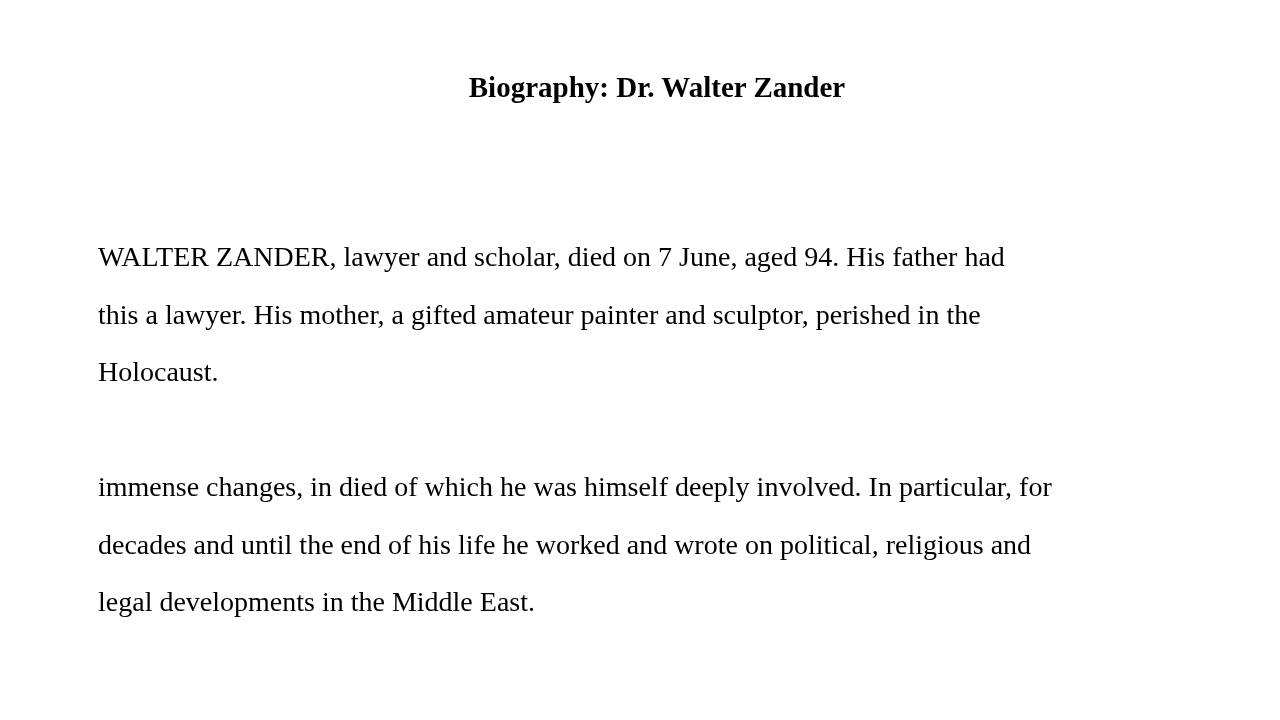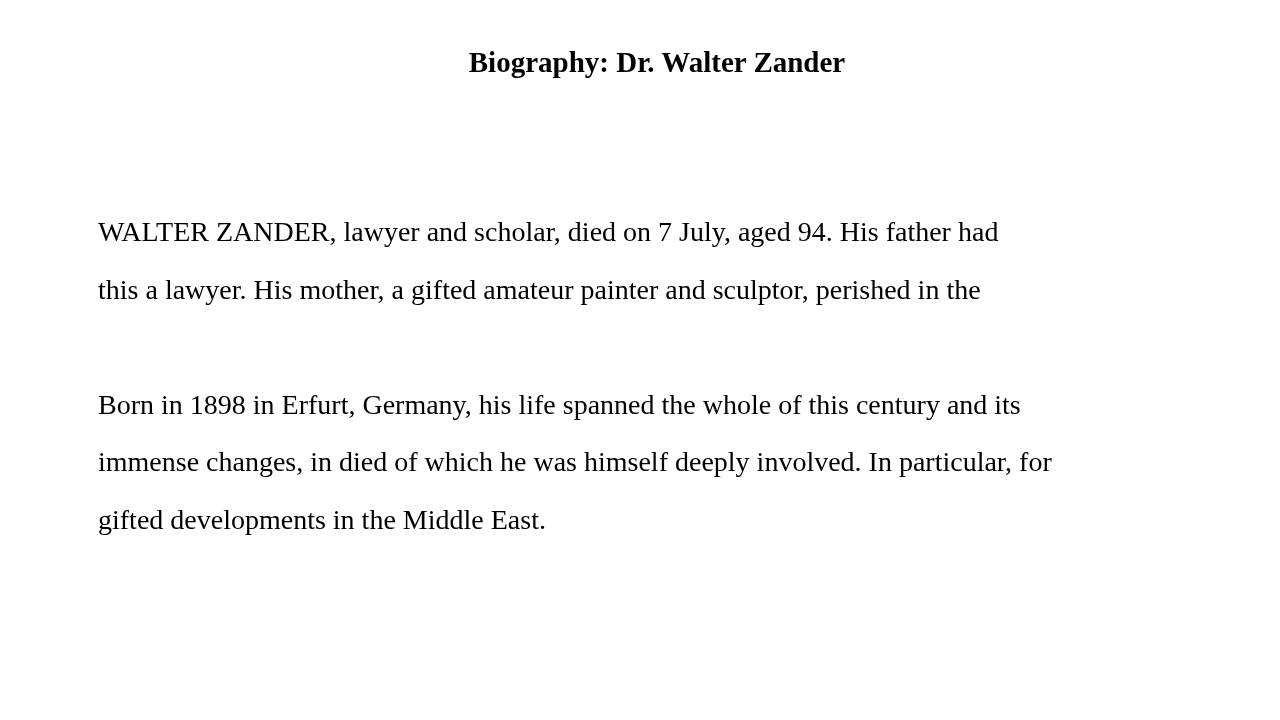--- a/index.html
+++ b/index.html
@@ -18,21 +18,21 @@
     background: #ffffff;
     color: #000000;
     font-family: "Liberation Serif", "DejaVu Serif", serif;
     box-sizing: border-box;
   }
   .doc-title {
     font-size: 29px;
     font-weight: bold;
     line-height: 34px;
     text-align: center;
-    margin: 45px 64px 0 98px;
+    margin: 70px 64px 0 98px;
   }
   .doc-body {
     margin: 124px 64px 0 98px;
     font-size: 28px;
     line-height: 57.5px;
   }
   .para {
     margin: 0 0 57.5px 0;
     padding: 0;
   }
@@ -44,25 +44,26 @@
 </head>
 <body>
 
 <div class="page">
 
   <h1 class="doc-title">Biography: Dr. Walter Zander</h1>
 
   <div class="doc-body">
 
     <p class="para">
-      <span class="line">WALTER ZANDER, lawyer and scholar, died on 7 July, aged 94. His father had</span>
+      <span class="line">WALTER ZANDER, lawyer and scholar, died on 7 June, aged 94. His father had</span>
       <span class="line">this a lawyer. His mother, a gifted amateur painter and sculptor, perished in the</span>
+      <span class="line">Holocaust.</span>
     </p>
 
     <p class="para">
-      <span class="line">Born in 1898 in Erfurt, Germany, his life spanned the whole of this century and its</span>
       <span class="line">immense changes, in died of which he was himself deeply involved. In particular, for</span>
-      <span class="line">gifted developments in the Middle East.</span>
+      <span class="line">decades and until the end of his life he worked and wrote on political, religious and</span>
+      <span class="line">legal developments in the Middle East.</span>
     </p>
 
   </div>
 
 </div>
 
 </body></html>

